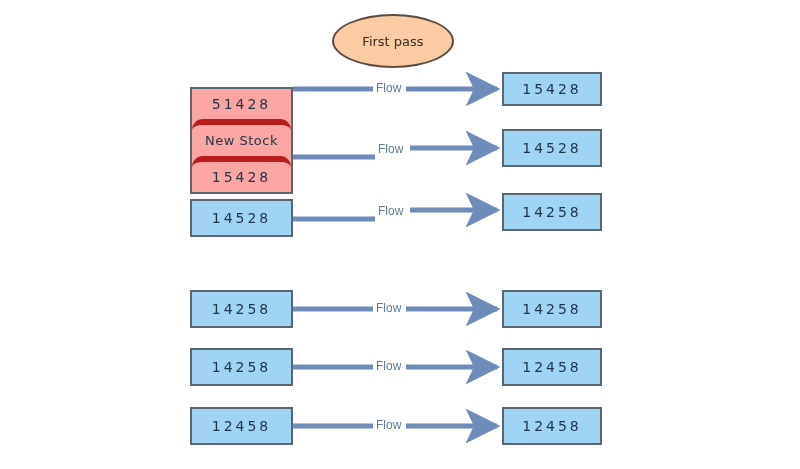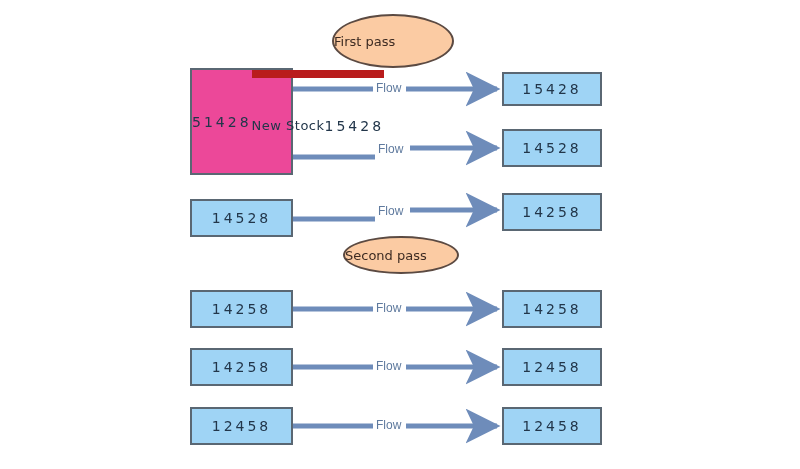--- a/index.html
+++ b/index.html
@@ -30,47 +30,50 @@
     font-family: "DejaVu Sans", sans-serif;
     font-size: 14px;
     letter-spacing: 3px;
     color: #22364a;
     white-space: nowrap;
     user-select: none;
   }
   .stack-group {
     position: absolute;
     box-sizing: border-box;
-    background: #ec4899;
+    background: #fca5a5;
     border: 2px solid #5a6773;
     display: flex;
-    flex-direction: row;
+    flex-direction: column;
+    margin-top: 19px;
   }
   .stack-cell {
     flex: 1 1 0;
     display: flex;
     align-items: center;
     justify-content: center;
     box-sizing: border-box;
   }
   .stack-cell + .stack-cell {
-    border-top: 8px solid #b91c1c;
+    border-top: 6px solid #b91c1c;
+    border-radius: 11px;
   }
   .stack-cell .node-label.text-cell {
     letter-spacing: 0.5px;
     font-size: 13px;
   }
   .ellipse {
     position: absolute;
     box-sizing: border-box;
     background: #fbcba3;
     border: 2px solid #5b4a42;
     border-radius: 50%;
     display: flex;
     align-items: center;
+    justify-content: center;
   }
   .ellipse-label {
     font-family: "DejaVu Sans", sans-serif;
     font-size: 13px;
     color: #3d2b22;
     white-space: nowrap;
     user-select: none;
   }
   .flow-svg {
     position: absolute;
@@ -109,23 +112,20 @@
     </div>
     <div class="stack-cell">
       <span class="node-label">15428</span>
     </div>
   </div>
 
   <div class="node-box" style="left:190px; top:199px; width:103px; height:38px;">
     <span class="node-label">14528</span>
   </div>
 
-  <div class="ellipse" style="left:343px; top:236px; width:116px; height:38px;">
-    <span class="ellipse-label">Second pass</span>
-  </div>
 
   <div class="node-box" style="left:190px; top:290px; width:103px; height:38px;">
     <span class="node-label">14258</span>
   </div>
   <div class="node-box" style="left:190px; top:348px; width:103px; height:38px;">
     <span class="node-label">14258</span>
   </div>
   <div class="node-box" style="left:190px; top:407px; width:103px; height:38px;">
     <span class="node-label">12458</span>
   </div>

